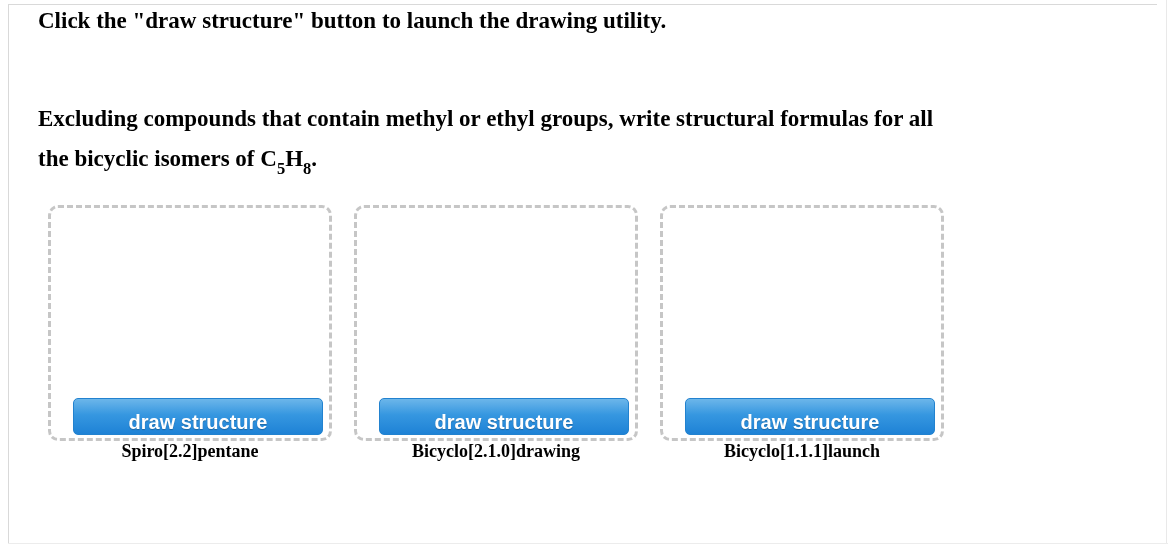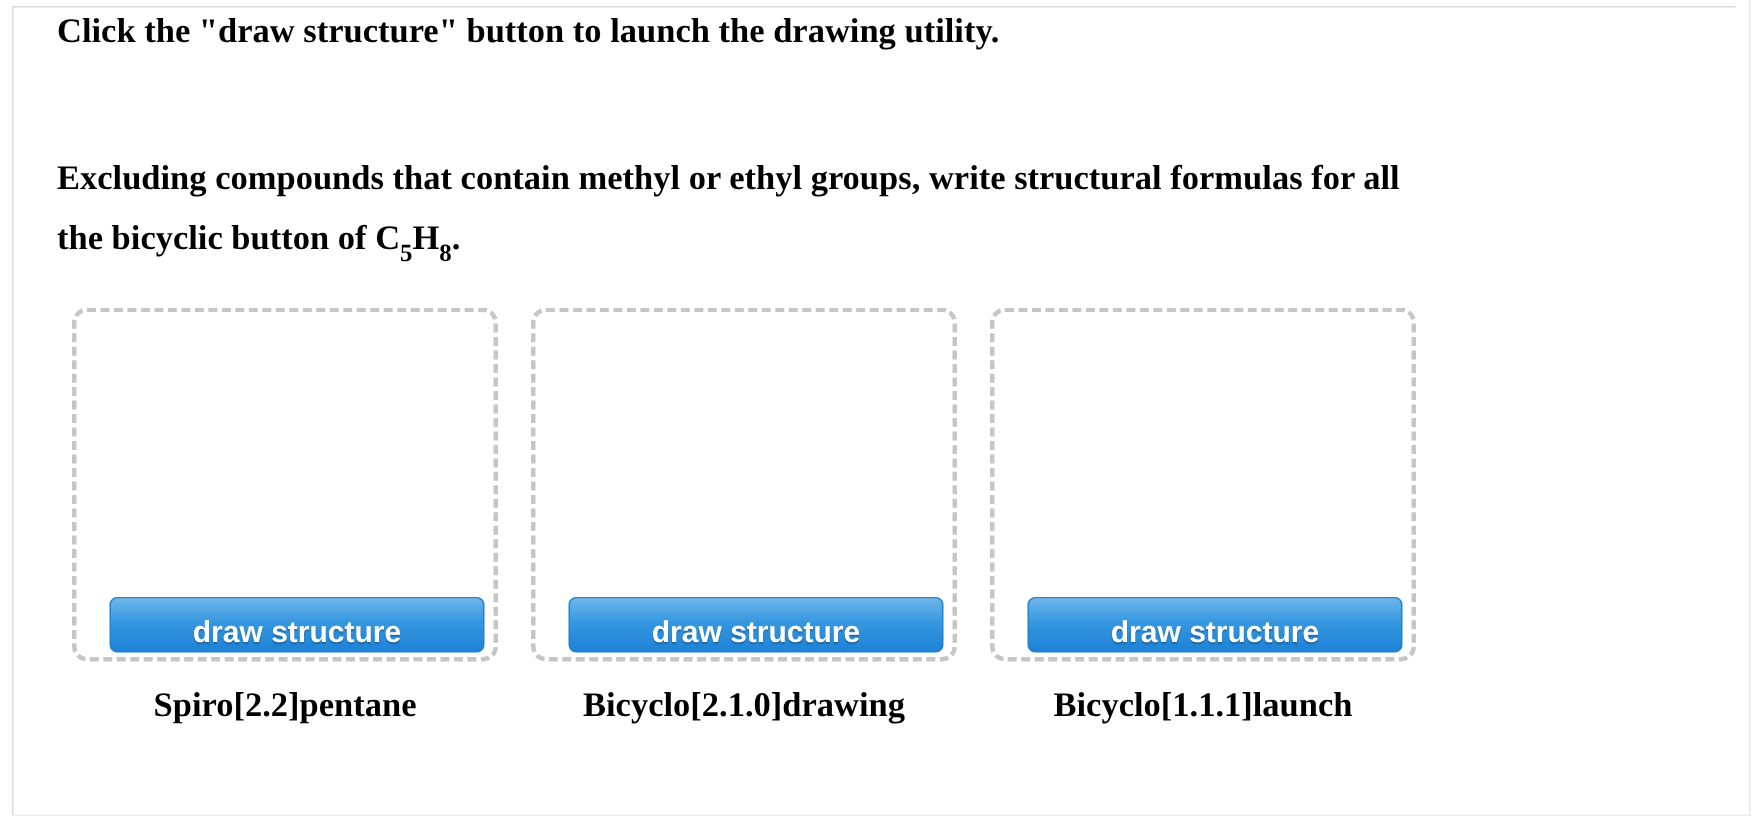--- a/index.html
+++ b/index.html
@@ -102,38 +102,37 @@
     background: linear-gradient(to bottom, #6cb6ea 0%, #3697e0 45%, #1e82d6 100%);
     color: #ffffff;
     font-family: "Liberation Sans", sans-serif;
     font-weight: bold;
     font-size: 20px;
     text-shadow: 0 1px 1px rgba(0,0,0,0.25);
     cursor: pointer;
     padding: 12px;
   }
   .compound-label {
-    margin-top: 16px;
-    font-size: 23px;
+    font-size: 18px;
     font-weight: bold;
     white-space: nowrap;
   }
 </style>
 </head>
 <body>
 
 <div class="frame"></div>
 <div class="right-edge-line"></div>
 <div class="bottom-edge-line"></div>
 
 <div class="instruction">Click the "draw structure" button to launch the drawing utility.</div>
 
 <div class="question">
   <div class="q-line">Excluding compounds that contain methyl or ethyl groups, write structural formulas for all</div>
-  <div class="q-line"><span>the bicyclic button of C</span><sub>5</sub><span>H</span><sub>8</sub><span>.</span></div>
+  <div class="q-line"><span>the bicyclic isomers of C</span><sub>5</sub><span>H</span><sub>8</sub><span>.</span></div>
 </div>
 
 <div class="boxes">
 
   <div class="col">
     <div class="drop-box">
       <button class="draw-btn">draw structure</button>
     </div>
     <div class="compound-label">Spiro[2.2]pentane</div>
   </div>

